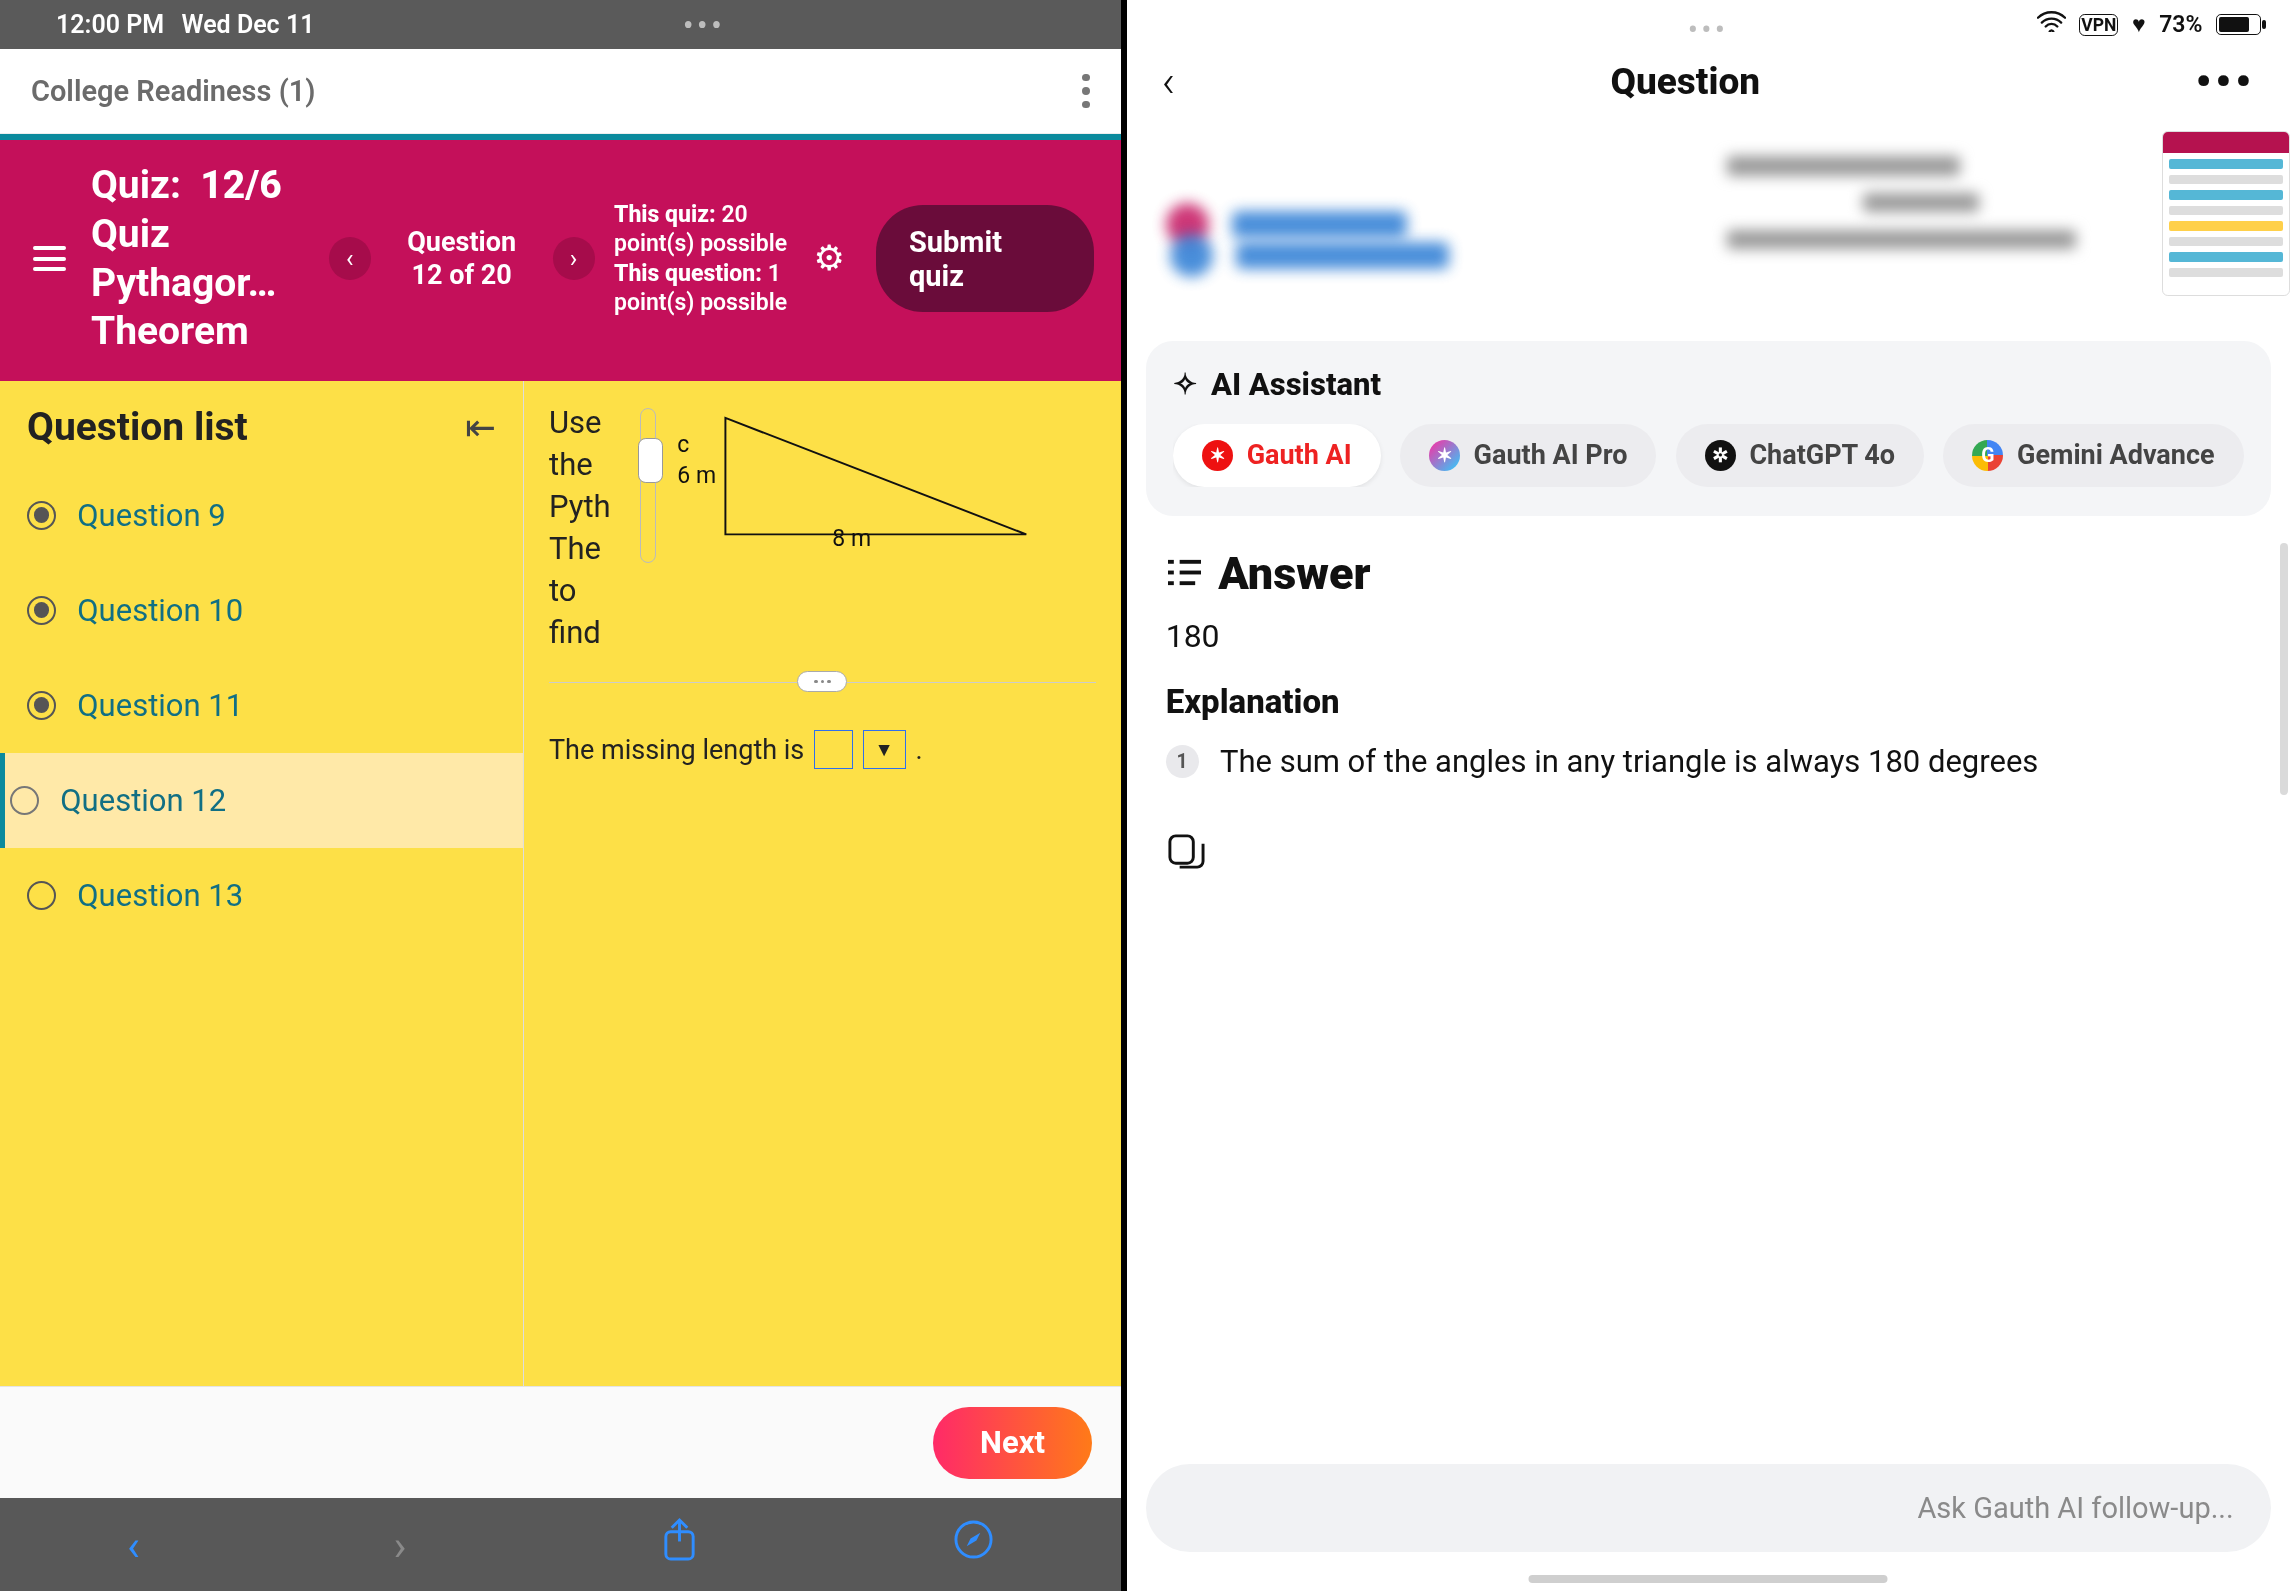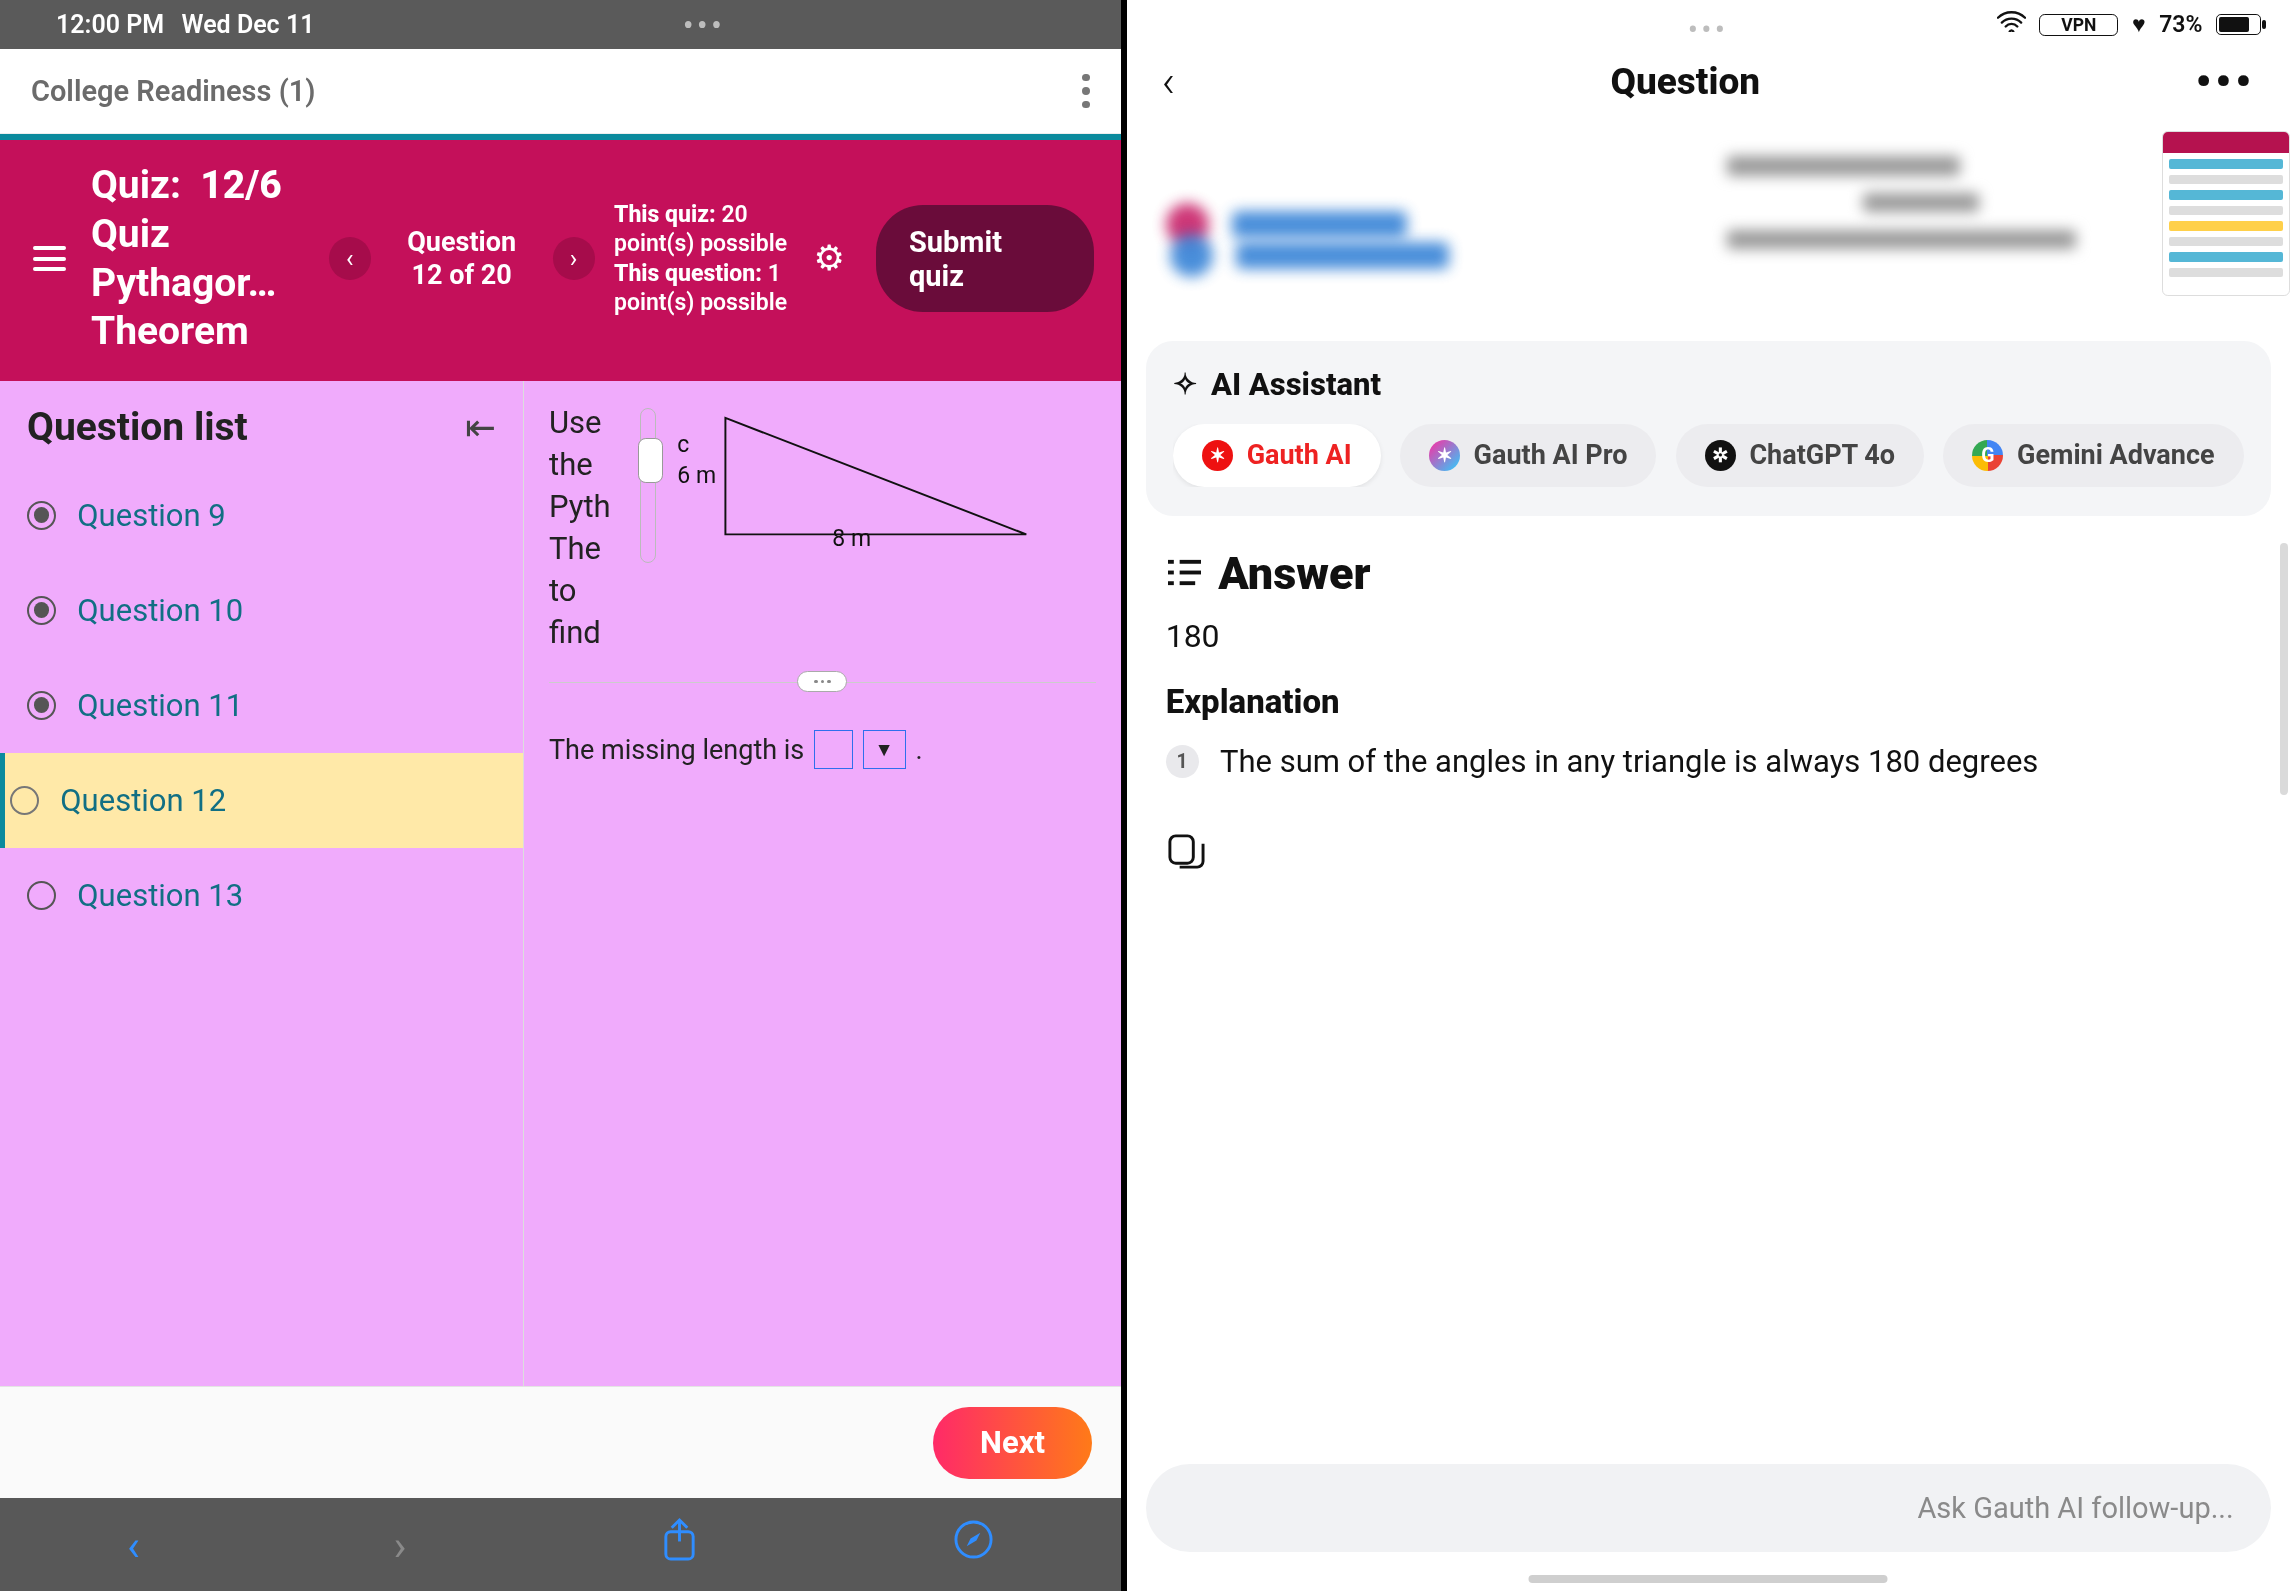--- a/index.html
+++ b/index.html
@@ -34,21 +34,21 @@
   .quiz-title-block { width: 223px; font-size: 39px; font-weight: 700; line-height: 1.25; }
   .quiz-title-block .date-badge { font-weight: 800; }
   .nav-circle { width: 43px; height: 43px; border-radius: 50%; background: #a60c4b; color:#fff; display:flex; align-items:center; justify-content:center; font-size:25px;}
   .q-of { width: 146px; text-align:center; font-size: 27px; font-weight:700; line-height:1.2; }
   .points-block { width: 184px; font-size: 23px; line-height: 1.28; font-weight: 600; }
   .points-block b { font-weight: 800; }
   .gear { font-size: 35px; margin-left: auto; }
   .submit-btn { background: #6a0c3a; color:#fff; font-size:29px; font-weight:700; padding: 19.4px 33px; border-radius: 47px; margin-left: 11.6px; }
 
   
-  .content-row { flex:1; display:flex; overflow:hidden; background:#f0abfc; }
+  .content-row { flex:1; display:flex; overflow:hidden; background:#fde047; }
 
   .qlist-pane { width: 524px; border-right: 1px solid #ddd; display:flex; flex-direction:column; }
   .qlist-head { display:flex; align-items:center; justify-content:space-between; padding: 23px 27px 17.5px; }
   .qlist-head h2 { font-size: 39px; font-weight: 700; color:#222; }
   .collapse-icon { font-size: 37px; color:#444; }
   .qlist-items { flex:1; overflow:auto; }
   .q-item { display:flex; align-items:center; gap: 21.3px; padding: 29px 27px; font-size: 31px; color:#116f84; }
   .q-item.active { background:#ffe9a8; border-left: 5.8px solid #0b8a9d; padding-left:5px; }
   .q-radio { width: 29px; height: 29px; border: 2.9px solid #555; border-radius: 50%; flex-shrink:0; display:flex; align-items:center; justify-content:center;}
   .q-radio.filled::after { content:""; width:15.5px; height:15.5px; background:#555; border-radius:50%; }
@@ -78,21 +78,21 @@
   .bb-icon { color:#2f8dff; font-size:43px; }
   .bb-icon.dim { color:#8a8a8a; }
 
   
   .split-divider { width: 5.8px; background:#000; height:100%; }
 
   
   .right-pane { flex:1; height:100%; background:#fff; display:flex; flex-direction:column; position:relative; }
   .ios-status-right { height:49px; display:flex; align-items:center; justify-content:flex-end; gap:13.6px; padding:0 29px; font-size:23px; font-weight:600; color:#111;}
   .ios-status-right .dots-mid{ position:absolute; left:50%; transform:translateX(-50%); top:13.6px; color:#bdbdbd; font-size:27px; letter-spacing:3.9px;}
-  .vpn-badge { border:1.9px solid #111; border-radius:5.8px; padding:0 21px; font-size:17.5px; font-weight:700;}
+  .vpn-badge { border:1.9px solid #111; border-radius:5.8px; padding:0 1px; font-size:17.5px; font-weight:700;}
   .battery-shell{ width:45px;height:21.3px;border:1.9px solid #111;border-radius:4.9px;position:relative;display:inline-block;}
   .battery-shell::after{content:"";position:absolute;right:-5.8px;top:4.9px;width:3.9px;height:9.7px;background:#111;border-radius:1.9px;}
   .battery-fill{position:absolute;left:1.9px;top:1.9px;bottom:1.9px;width:70%;background:#111;border-radius:1.9px;}
 
   .gauth-header { display:flex; align-items:center; justify-content:space-between; padding: 5.8px 35px 19.4px; }
   .gh-back { font-size:45px; font-weight:300; color:#111;}
   .gh-title { font-size:37px; font-weight:800; color:#111;}
   .gh-more { font-size:43px; letter-spacing:3.9px; color:#111; font-weight:900;}
 
   

